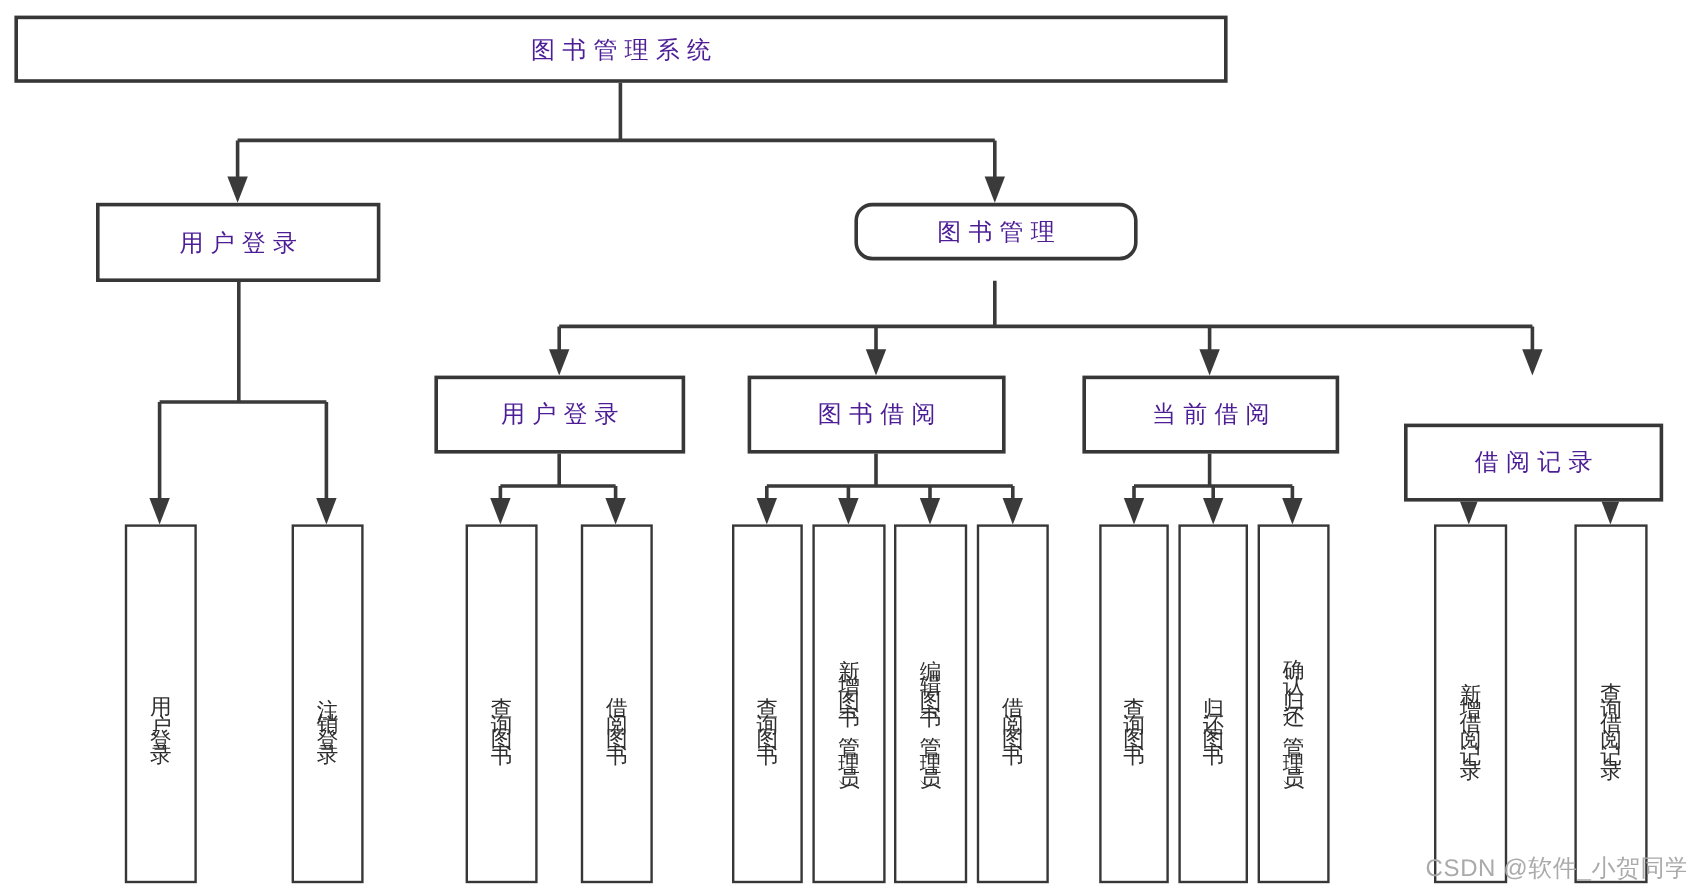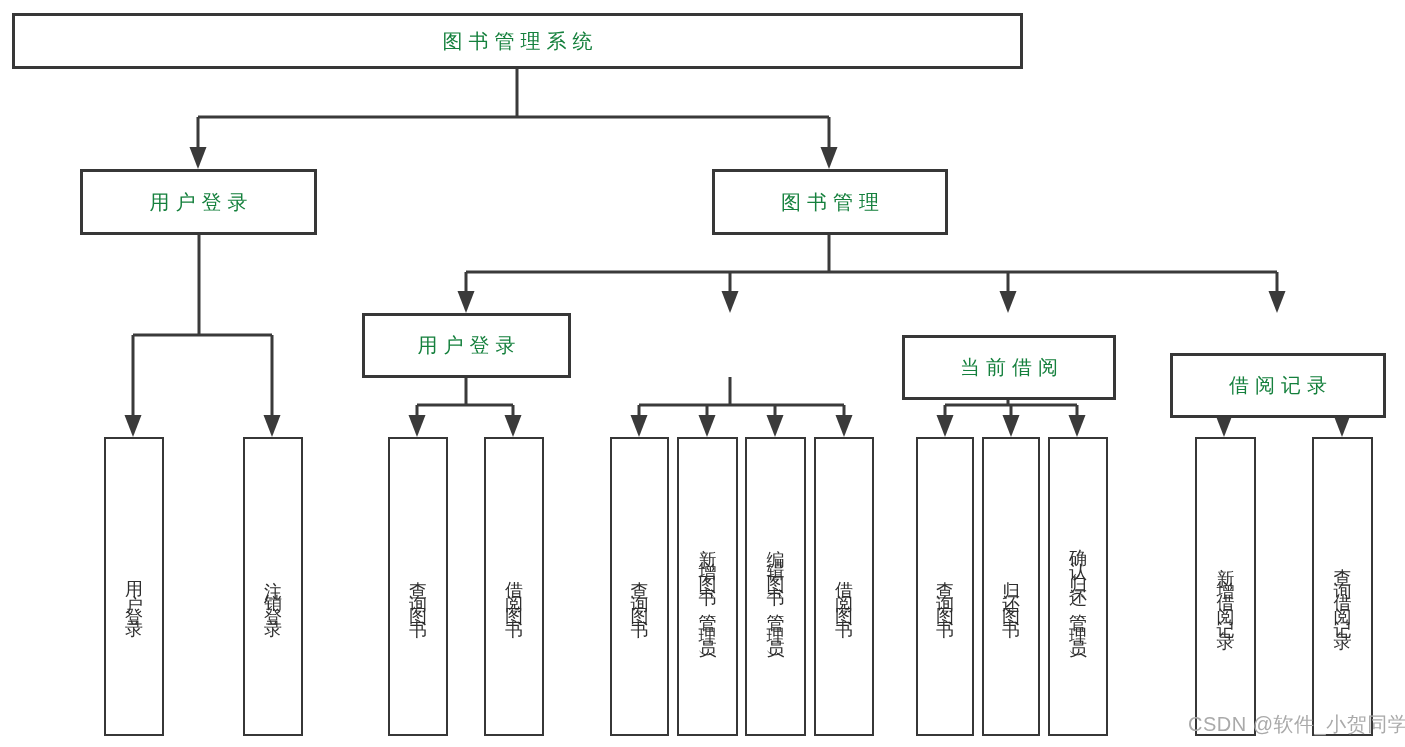--- a/index.html
+++ b/index.html
@@ -18,21 +18,21 @@
     pointer-events: none;
   }
   .hbox {
     position: absolute;
     box-sizing: border-box;
     background: #ffffff;
     border: 3px solid #373737;
     display: flex;
     align-items: center;
     justify-content: center;
-    color: #15803d;
+    color: #4c1d95;
     font-size: 20px;
     letter-spacing: 6px;
     text-indent: 6px;
     white-space: nowrap;
   }
   .vbox {
     position: absolute;
     box-sizing: border-box;
     top: 437px;
     height: 299px;
@@ -48,24 +48,24 @@
     font-size: 18px;
     letter-spacing: 13px;
     margin-top: 13px;
     line-height: 1;
     color: #2e2e2e;
     white-space: nowrap;
   }
   
   #n-root   { left: 12px;   top: 13px;  width: 1011px; height: 56px; }
   #n-ulogin { left: 80px;   top: 169px; width: 237px;  height: 66px; }
-  #n-bmgmt  { left: 712px;  top: 169px; width: 236px;  height: 66px; }
+  #n-bmgmt  { left: 712px;  top: 169px; width: 236px;  height: 48px; border-radius: 15px; }
   #n-newrec { left: 362px;  top: 313px; width: 209px;  height: 65px; }
   #n-borrow { left: 623px;  top: 313px; width: 215px;  height: 65px; }
-  #n-curr   { left: 902px;  top: 313px; width: 214px;  height: 65px; margin-top: 22px; }
+  #n-curr   { left: 902px;  top: 313px; width: 214px;  height: 65px; }
   #n-recs   { left: 1170px; top: 313px; width: 216px;  height: 65px; margin-top: 40px; }
 
   #l-g1b1 { left: 104px;  width: 60px; }
   #l-g1b2 { left: 243px;  width: 60px; }
   #l-g2b1 { left: 388px;  width: 60px; }
   #l-g2b2 { left: 484px;  width: 60px; }
   #l-g3b1 { left: 610px;  width: 59px; }
   #l-g3b2 { left: 677px;  width: 61px; }
   #l-g3b3 { left: 745px;  width: 61px; }
   #l-g3b4 { left: 814px;  width: 60px; }
@@ -137,20 +137,23 @@
   <div class="hbox" id="n-ulogin">
     <span>用户登录</span>
   </div>
   <div class="hbox" id="n-bmgmt">
     <span>图书管理</span>
   </div>
 
   <div class="hbox" id="n-newrec">
     <span>用户登录</span>
   </div>
+  <div class="hbox" id="n-borrow">
+    <span>图书借阅</span>
+  </div>
   <div class="hbox" id="n-curr">
     <span>当前借阅</span>
   </div>
   <div class="hbox" id="n-recs">
     <span>借阅记录</span>
   </div>
 
   <div class="vbox" id="l-g1b1">
     <span class="vlabel">用户登录</span>
   </div>

